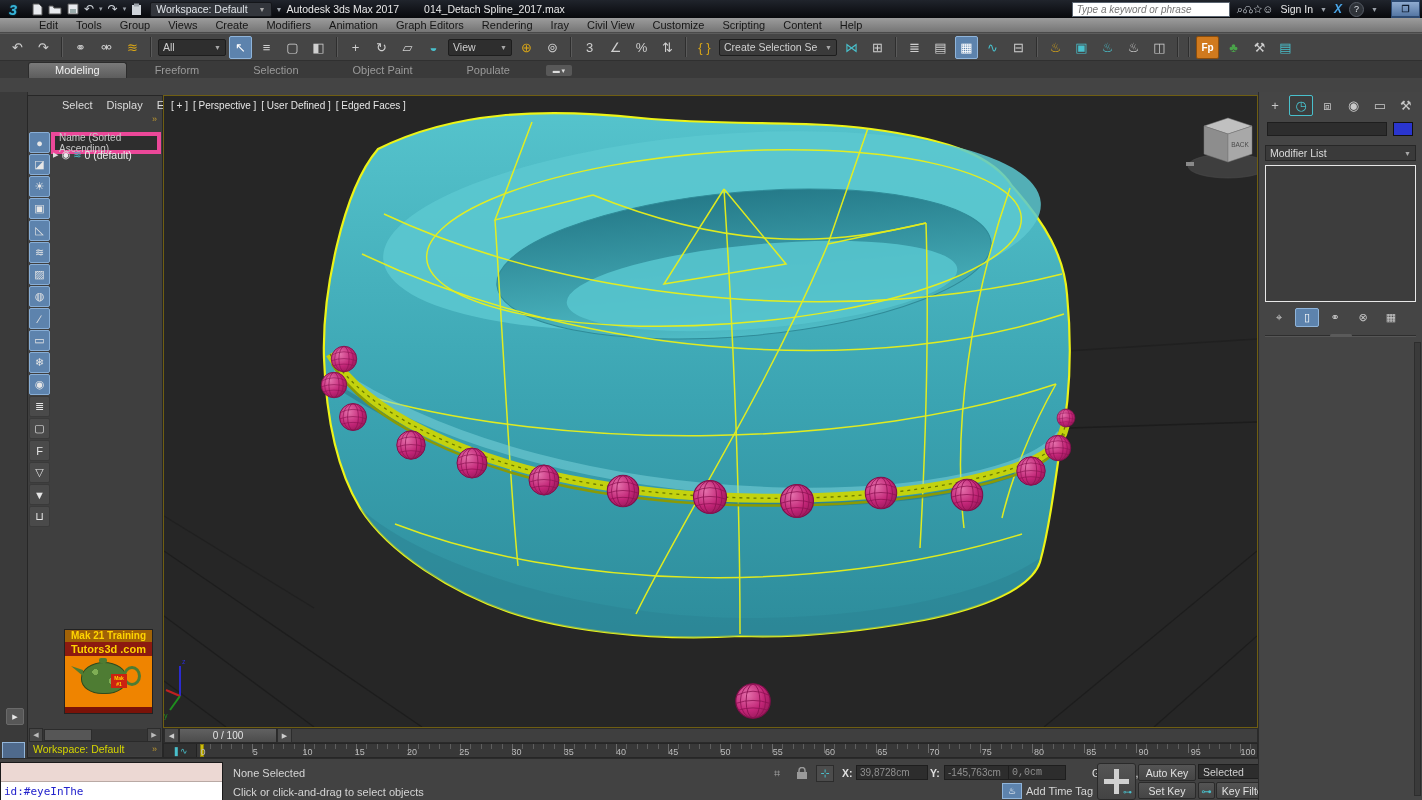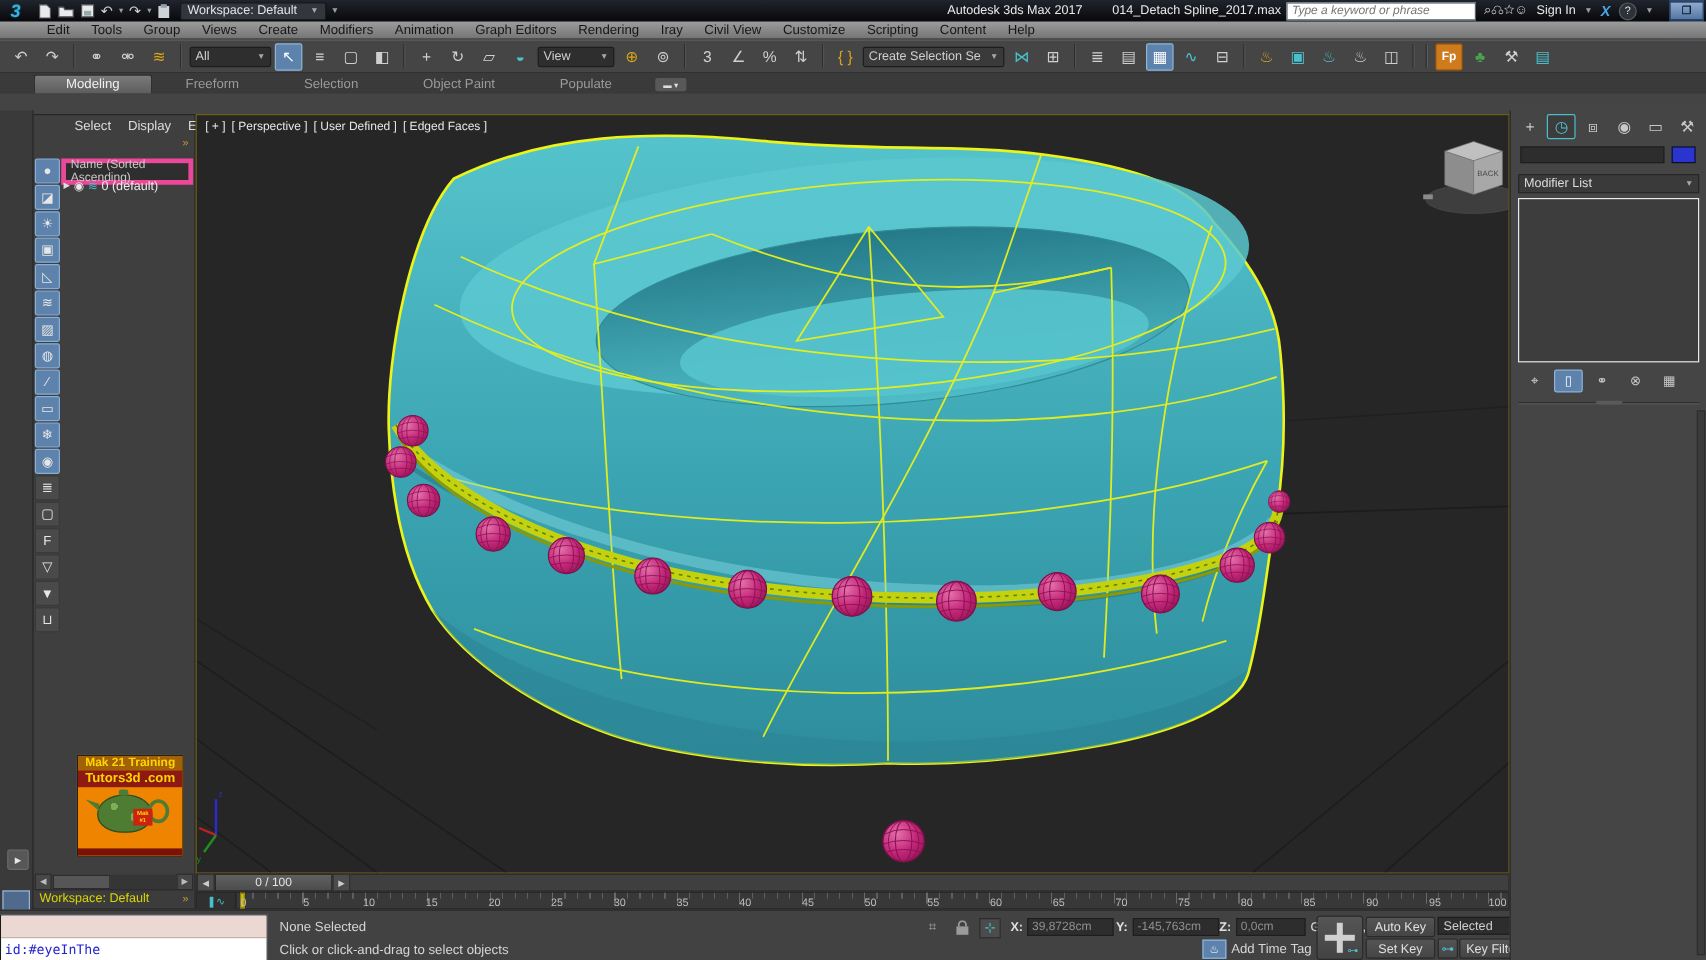--- a/index.html
+++ b/index.html
@@ -11,21 +11,21 @@
   .titlebar{position:absolute;left:0;top:0;width:1422px;height:18px;
     background:linear-gradient(#20242c,#07080b);display:flex;align-items:center;gap:4px;color:#e6e6e6;}
   .logo3{width:26px;height:18px;display:flex;align-items:center;justify-content:center;
     font-weight:bold;font-style:italic;font-size:15px;color:#38b4d8;text-shadow:0 0 2px #0a5a7a;}
   .qat{display:flex;align-items:center;gap:5px;margin-left:2px;}
   .qat svg{display:block;}
   .qat .uglyph{color:#cfd4da;font-size:12px;line-height:10px;}
   .mini-car{color:#9aa0a8;font-size:7px;}
   .ws-dd{height:13px;background:#33363c;border:1px solid #14161a;border-radius:2px;
     display:flex;align-items:center;gap:6px;padding:0 5px;color:#dfe3e8;font-size:10.5px;margin-left:4px;}
-  .titletext{flex:1;text-align:right;font-size:10.5px;color:#e8e8e8;white-space:nowrap;}
+  .titletext{flex:1;text-align:left;font-size:10.5px;color:#e8e8e8;white-space:nowrap;}
   .titletext .doc{margin-left:22px;}
   .tb-right{display:flex;align-items:center;gap:7px;margin-right:2px;}
   .searchbox{width:148px;height:13px;background:#fff;border:1px solid #5a6470;color:#777;
     font-style:italic;font-size:10px;padding:0 4px;font-family:"Liberation Sans",sans-serif;}
   .tb-ic{color:#cdd2d8;font-size:11px;}
   .signin{font-size:10.5px;color:#e8e8e8;}
   .xchg{color:#4aa6e8;font-weight:bold;font-style:italic;font-size:12px;}
   .helpq{width:13px;height:13px;border-radius:50%;background:#2e3238;border:1px solid #565c66;
     display:inline-flex;align-items:center;justify-content:center;font-size:9px;color:#dfe3e8;}
   .winbtns{display:flex;gap:1px;margin-left:6px;}
@@ -574,21 +574,21 @@
       <rect x="1" y="5" width="10" height="7" fill="#9a9a9a"></rect>
         <path d="M3,5 v-1.5 a3,3 0 0 1 6,0 V5" fill="none" stroke="#9a9a9a" stroke-width="1.5"></path>
     </svg>
     <span class="sb-ic" style="left:816px;top:6px;width:16px;height:15px;background:#4c4c4c;border:1px solid #2c2c2c;display:flex;align-items:center;justify-content:center;color:#49c0cc;">⊹</span>
 
     <span class="coordlab" style="left:842px;">X:</span>
     <span class="coordfield" style="left:856px;width:64px;">39,8728cm</span>
     <span class="coordlab" style="left:930px;">Y:</span>
     <span class="coordfield" style="left:944px;width:64px;">-145,763cm</span>
     <span class="coordlab" style="left:1016px;">Z:</span>
-    <span class="coordfield" style="left:1030px;width:50px;">0,0cm</span>
+    <span class="coordfield" style="left:1008px;width:50px;font-family:Liberation Mono, monospace;">0,0cm</span>
     <span class="gridlab" style="left:1092px;">Grid = 10,0cm</span>
 
     <span class="att-box">♨</span>
     <span class="attlab">Add Time Tag</span>
 
     <span class="bigkey">
         <i class="cv"></i>
         <i class="ch"></i>
         <span class="k">⊶</span>
       </span>

